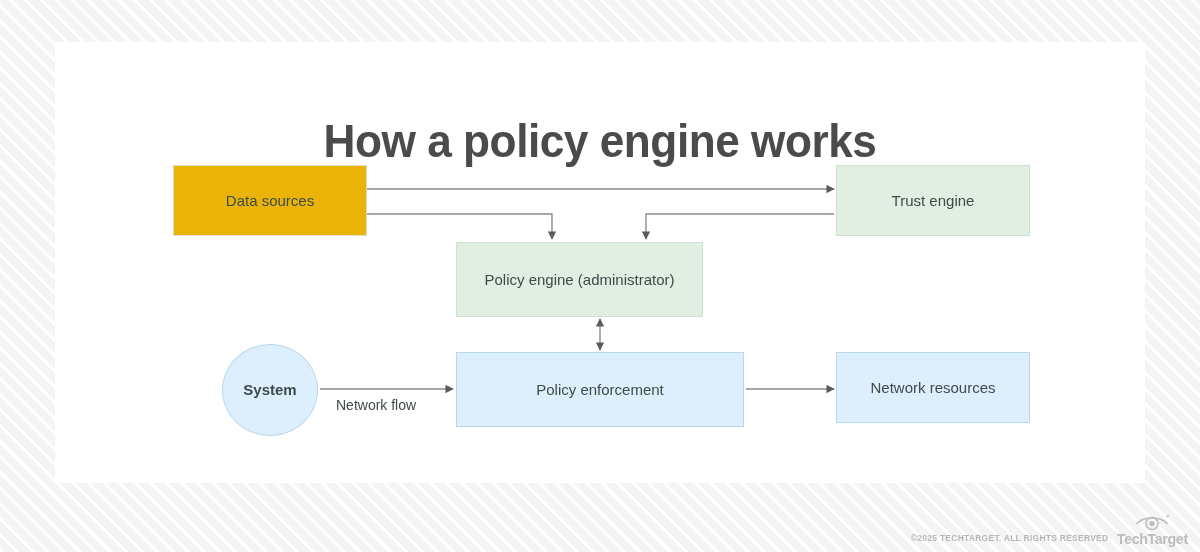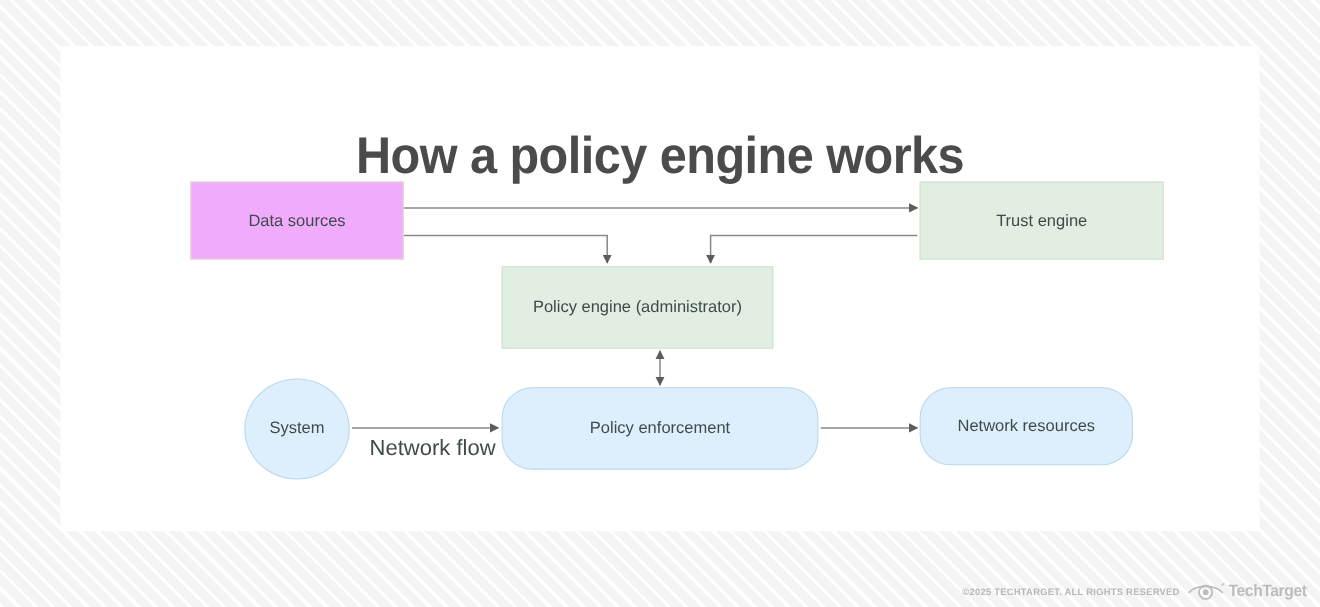--- a/index.html
+++ b/index.html
@@ -70,37 +70,37 @@
     box-sizing: border-box;
     display: flex;
     align-items: center;
     justify-content: center;
     font-size: 15px;
     color: #3f4b4b;
     text-align: center;
     line-height: 1.2;
   }
   .node.box { border-width: 1px; border-style: solid; }
-  .node.ellipse { border-width: 1px; border-style: solid; border-radius: 50%; }
-
-  .cream  { background: #f0abfc; border-color: #e4ddc9; }
+  .node.ellipse { border-width: 1px; border-style: solid; border-radius: 50%; font-weight: bold; }
+
+  .cream  { background: #eab308; border-color: #e4ddc9; }
   .mint   { background: #e0efe2; border-color: #cfe2d2; }
-  .blue   { background: #ddeffc; border-color: #b8d8ee; border-radius: 28px; }
+  .blue   { background: #ddeffc; border-color: #b8d8ee; }
 
   
   #node-data-sources      { left: 118px; top: 123px; width: 194px; height: 71px; }
-  #node-trust-engine      { left: 781px; top: 123px; width: 222px; height: 71px; }
+  #node-trust-engine      { left: 781px; top: 123px; width: 194px; height: 71px; }
   #node-policy-engine     { left: 401px; top: 200px; width: 247px; height: 75px; }
   #node-policy-enforce    { left: 401px; top: 310px; width: 288px; height: 75px; }
   #node-network-resources { left: 781px; top: 310px; width: 194px; height: 71px; }
   #node-system            { left: 167px; top: 302px; width: 96px; height: 92px; }
 
   .edge-label {
     position: absolute;
-    font-size: 20px;
+    font-size: 14px;
     color: #3f4b4b;
     white-space: nowrap;
   }
   #label-network-flow { left: 281px; top: 355px; }
 
   
   #footer {
     position: absolute;
     right: 10px;
     bottom: 6px;
@@ -111,21 +111,21 @@
   #copyright {
     font-size: 8.5px;
     font-weight: bold;
     color: #b7b7b7;
     letter-spacing: 0.25px;
     white-space: nowrap;
     padding-bottom: 3px;
   }
   #tt-logo {
     display: flex;
-    flex-direction: row;
+    flex-direction: column;
     align-items: center;
     line-height: 1;
   }
   #tt-wordmark {
     font-size: 15px;
     font-weight: bold;
     color: #bcbcbc;
     letter-spacing: -0.4px;
     transform: scaleX(0.95);
   }

